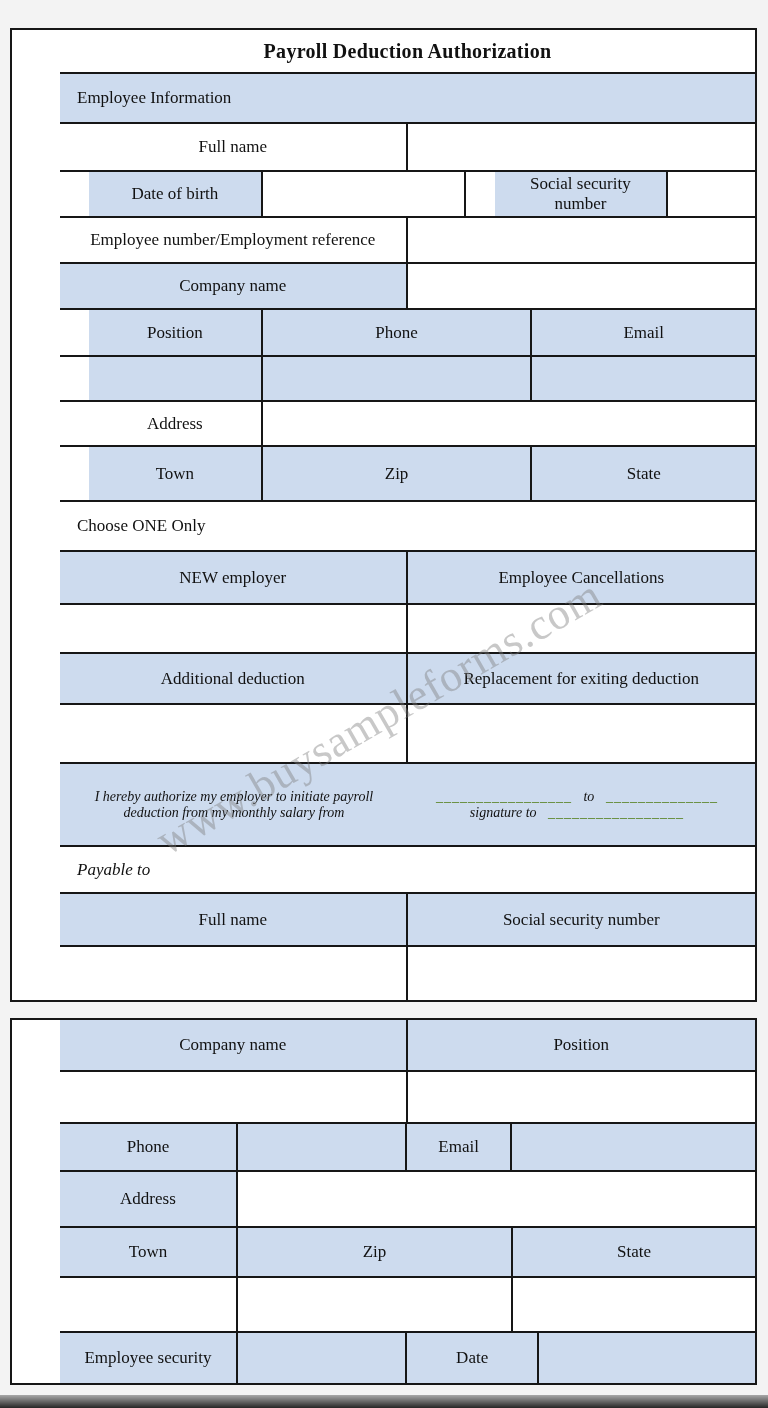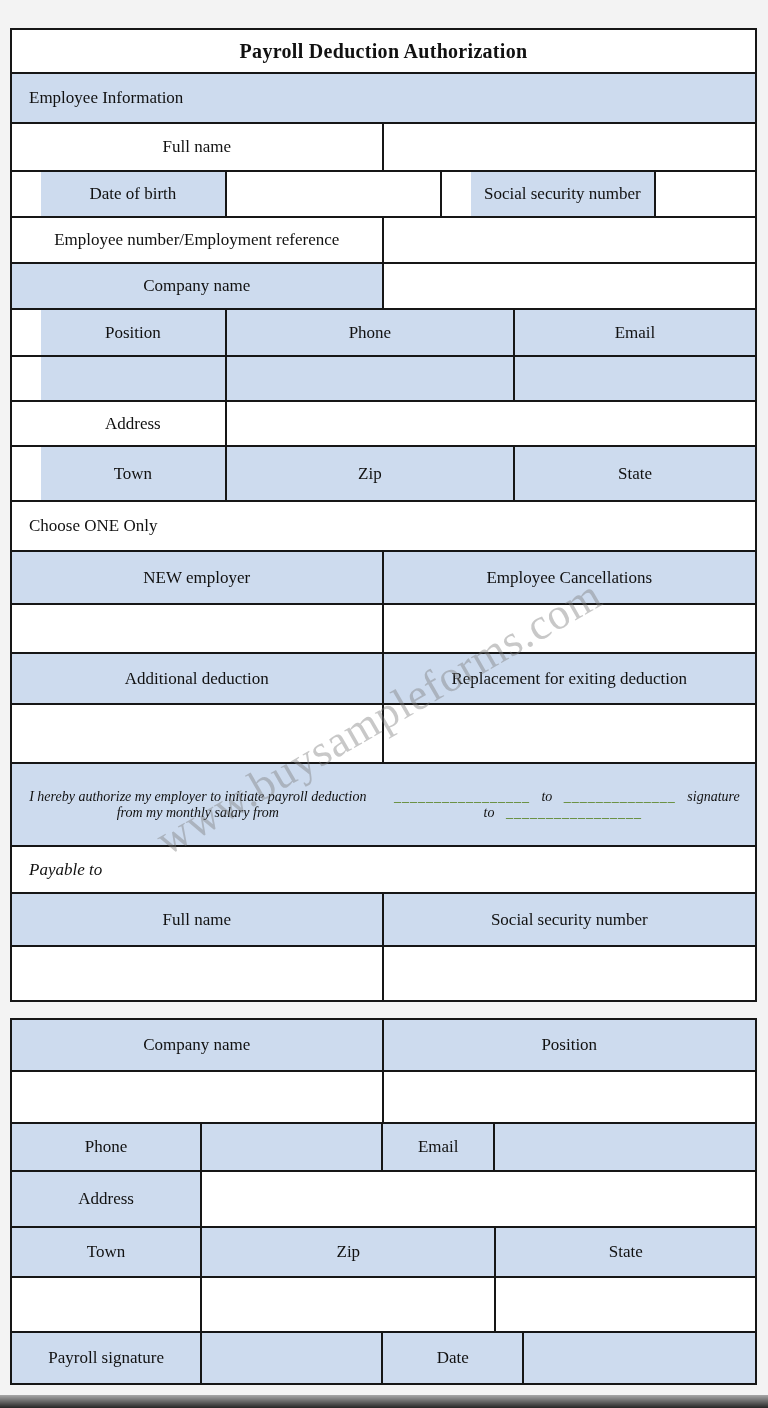--- a/index.html
+++ b/index.html
@@ -1,19 +1,19 @@
 <!DOCTYPE html>
 <html style="--blue: #cddbee; --border: #161616;"><head>
 <meta charset="utf-8">
 <style>
   :root { --blue:#cddbee; --border:#161616; }
   * { margin:0; padding:0; }
   body { background:#dcdcdc; font-family:"Liberation Serif", serif; }
   .page { position:relative; width:768px; height:1408px; background:#f3f3f3; overflow:hidden; margin:0 auto; }
-  .tbl { position:absolute; left:10px; width:747px; border:2px solid var(--border); background:#fff; box-sizing:border-box; z-index:1; }
+  .tbl { position:absolute; left:10px; width:747px; border:2px solid var(--border); background:#fff; box-sizing:border-box; z-index:1;padding-left:48px; }
   .r { display:flex; border-bottom:2px solid var(--border); box-sizing:border-box; }
   .tbl .r:last-child { border-bottom:0; }
   .c { box-sizing:border-box; border-right:2px solid var(--border); display:flex; align-items:center; justify-content:center; font-size:17px; color:#111; text-align:center; padding:2px 10px; }
   .c:last-child { border-right:0; }
   .blue { background:var(--blue); }
   .white { background:#fff; }
   .grow { flex:1 1 auto; }
   .w50 { flex:0 0 50%; }
   .w25 { flex:0 0 25%;margin-left:29px; }
   .w388 { flex:0 0 38.8%; }
@@ -176,21 +176,21 @@
       <div class="c blue grow">State</div>
     </div>
 
     <div class="r" style="height:55px">
       <div class="c white w256"></div>
       <div class="c white w396"></div>
       <div class="c white grow"></div>
     </div>
 
     <div class="r" style="height:50px">
-      <div class="c blue w256">Payroll signature</div>
+      <div class="c blue w256">Employee security</div>
       <div class="c blue w244"></div>
       <div class="c blue w189">Date</div>
       <div class="c blue grow"></div>
     </div>
 
   </div>
 
   <div class="bottom-edge"></div>
 
 </div>

